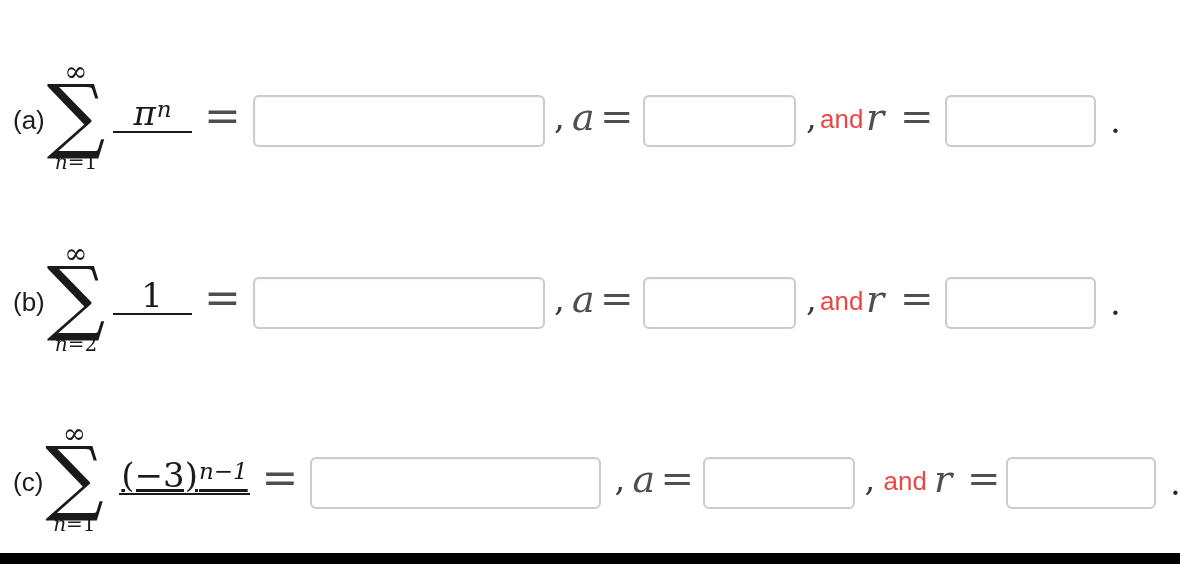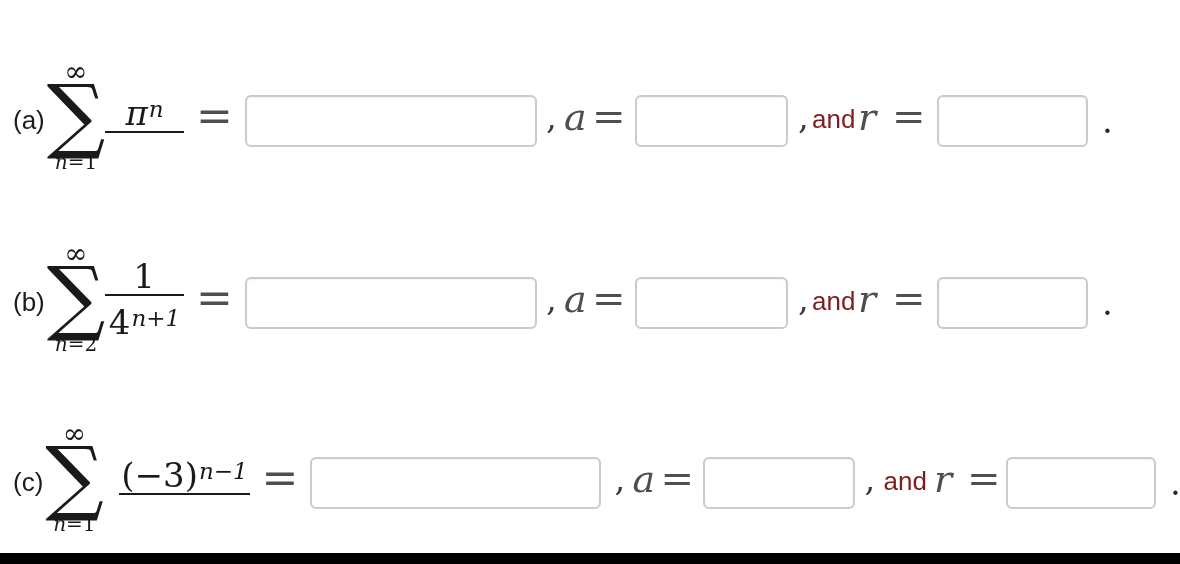--- a/index.html
+++ b/index.html
@@ -16,25 +16,25 @@
     margin-left:2px;width:58px;display:flex;flex-direction:column;align-items:center;
     position:relative;top:-5px;color:#1a1a1a;
     font-family:"DejaVu Serif","DejaVu Sans",serif;
   }
   .inf{font-size:28px;line-height:22px;}
   .sigma{font-size:82px;line-height:64px;}
   .limits{font-size:20px;line-height:20px;margin-top:5px;white-space:nowrap;}
   .mi{font-style:italic;}
 
   .frac{
-    margin-left:0;width:79px;display:flex;flex-direction:column;align-items:center;
+    margin-left:8px;width:79px;display:flex;flex-direction:column;align-items:center;
     position:relative;top:-8px;color:#1a1a1a;
     font-family:"DejaVu Serif","DejaVu Sans",serif;
   }
-  #row-c .frac{width:137px;margin-left:16px;}
+  #row-c .frac{width:137px;margin-left:16px;text-decoration:underline;}
   .fnum,.fden{font-size:34px;line-height:38px;height:38px;white-space:nowrap;}
   .fbar{width:100%;height:2px;background:#1a1a1a;margin:3px 0;}
   .fsup{font-size:23px;vertical-align:8px;font-style:italic;margin-left:1px;}
 
   .eq{
     font-family:"DejaVu Serif",serif;font-size:44px;line-height:1;color:#4f4f4f;
     width:32px;text-align:center;position:relative;top:-5px;
   }
   .eq1{margin-left:12px;}
   .eq2{margin-left:6px;font-size:40px;}
@@ -50,21 +50,21 @@
   .comma2{margin-left:10px;}
 
   .mvar{
     font-family:"DejaVu Serif",serif;font-style:italic;font-size:38px;line-height:1;
     color:#4f4f4f;position:relative;top:-4px;
   }
   .mvar-a{width:22px;margin-left:8px;}
   .mvar-r{width:18px;margin-left:2px;}
   #row-c .mvar-r{margin-left:7px;}
 
-  .andtxt{font-size:26px;color:#7f1d1d;width:44px;position:relative;top:-2px;}
+  .andtxt{font-size:26px;color:#ef4444;width:44px;position:relative;top:-2px;}
   .andtxt{margin-left:4px;}
   #row-c .andtxt{margin-left:9px;}
 
   .period{
     font-family:"DejaVu Serif",serif;font-size:34px;line-height:1;color:#26262e;
     width:10px;margin-left:14px;position:relative;top:0;
   }
 
   .ansbox{
     height:52px;box-sizing:border-box;background:#fff;
@@ -113,21 +113,20 @@
 <div class="row" id="row-b">
   <span class="plabel">(b)</span>
   <span class="sigma-block">
     <span class="inf">∞</span>
     <span class="sigma">∑</span>
     <span class="limits"><span class="mi">n</span><span>=2</span></span>
   </span>
   <span class="frac">
     <span class="fnum"><span>1</span><span class="fsup"></span></span>
     <span class="fbar"></span>
-    <span class="fden"><span>4</span><span class="fsup">n+1</span></span>
   </span>
   <span class="eq eq1">=</span>
   <input class="ansbox box1" type="text" value="" style="">
   <span class="comma comma1">,</span>
   <span class="mvar mvar-a">a</span>
   <span class="eq eq2">=</span>
   <input class="ansbox box2" type="text" value="" style="">
   <span class="comma comma2">,</span>
   <span class="andtxt">and</span>
   <span class="mvar mvar-r">r</span>

